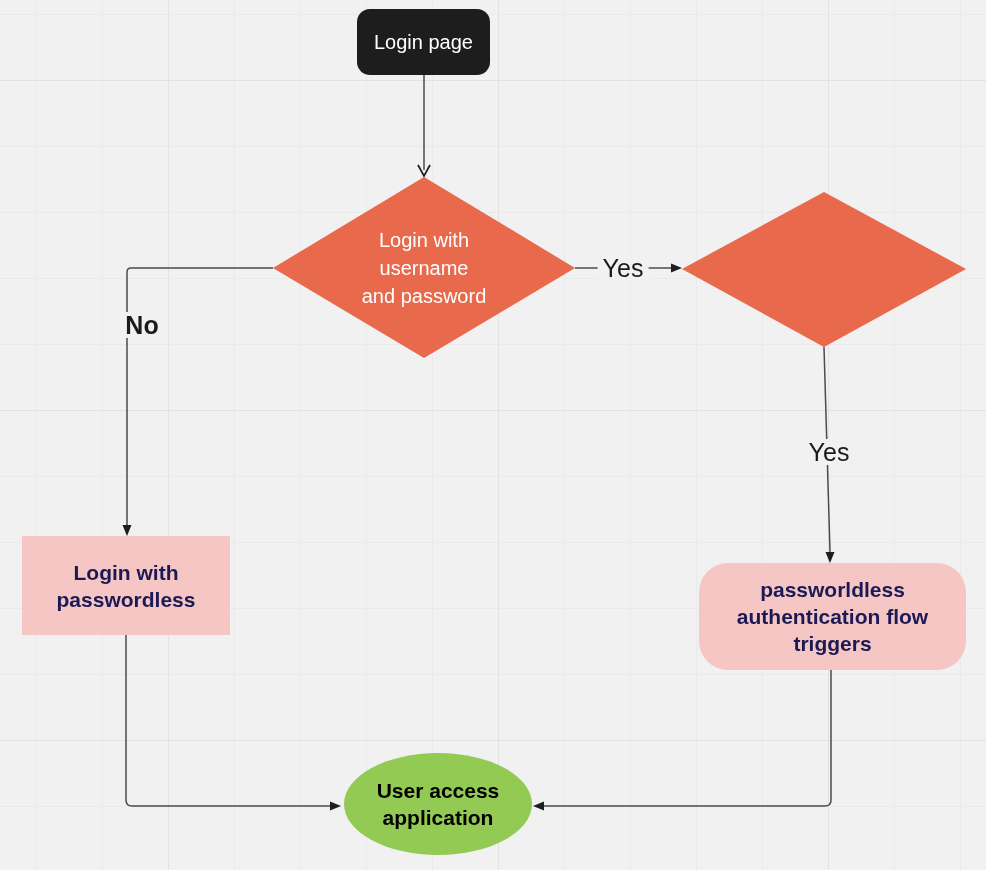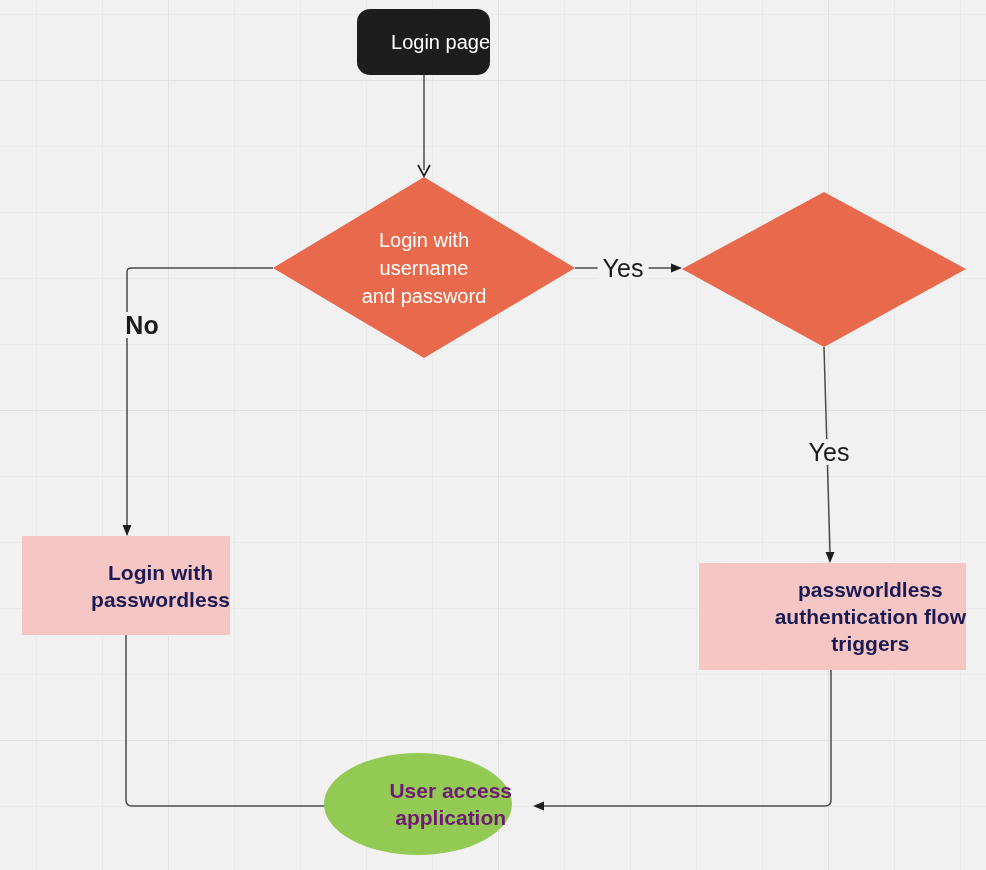--- a/index.html
+++ b/index.html
@@ -23,21 +23,21 @@
   .edges-layer {
     position: absolute;
     left: 0; top: 0;
     width: 986px; height: 870px;
   }
 
   .node {
     position: absolute;
     display: flex;
     align-items: center;
-    justify-content: flex-end;
+    justify-content: center;
     text-align: center;
     white-space: pre-line;
   }
 
   .terminator {
     left: 357px; top: 9px;
     width: 133px; height: 66px;
     background: #1D1D1D;
     border-radius: 13px;
     color: #FFFFFF;
@@ -61,28 +61,28 @@
   .diamond-label.d2 { left: 724px; top: 241px; width: 200px; height: 56px; }
 
   .process {
     background: #F5C6C3;
     color: #1B1A55;
     font-size: 21px;
     line-height: 27px;
     font-weight: 600;
   }
   .process.p1 { left: 22px;  top: 536px; width: 208px; height: 99px; }
-  .process.p2 { left: 699px; top: 563px; width: 267px; height: 107px; }
+  .process.p2 { left: 699px; top: 563px; width: 267px; height: 107px; border-radius: 29px; }
 
   .end-ellipse {
-    left: 324px; top: 753px;
+    left: 344px; top: 753px;
     width: 188px; height: 102px;
     background: #92CA54;
     border-radius: 50%;
-    color: #701a75;
+    color: #000000;
     font-size: 21px;
     line-height: 27px;
     font-weight: 600;
   }
 
   .edge-label {
     position: absolute;
     transform: translate(-50%, -50%);
     background: #F1F1F1;
     color: #1A1A1A;

